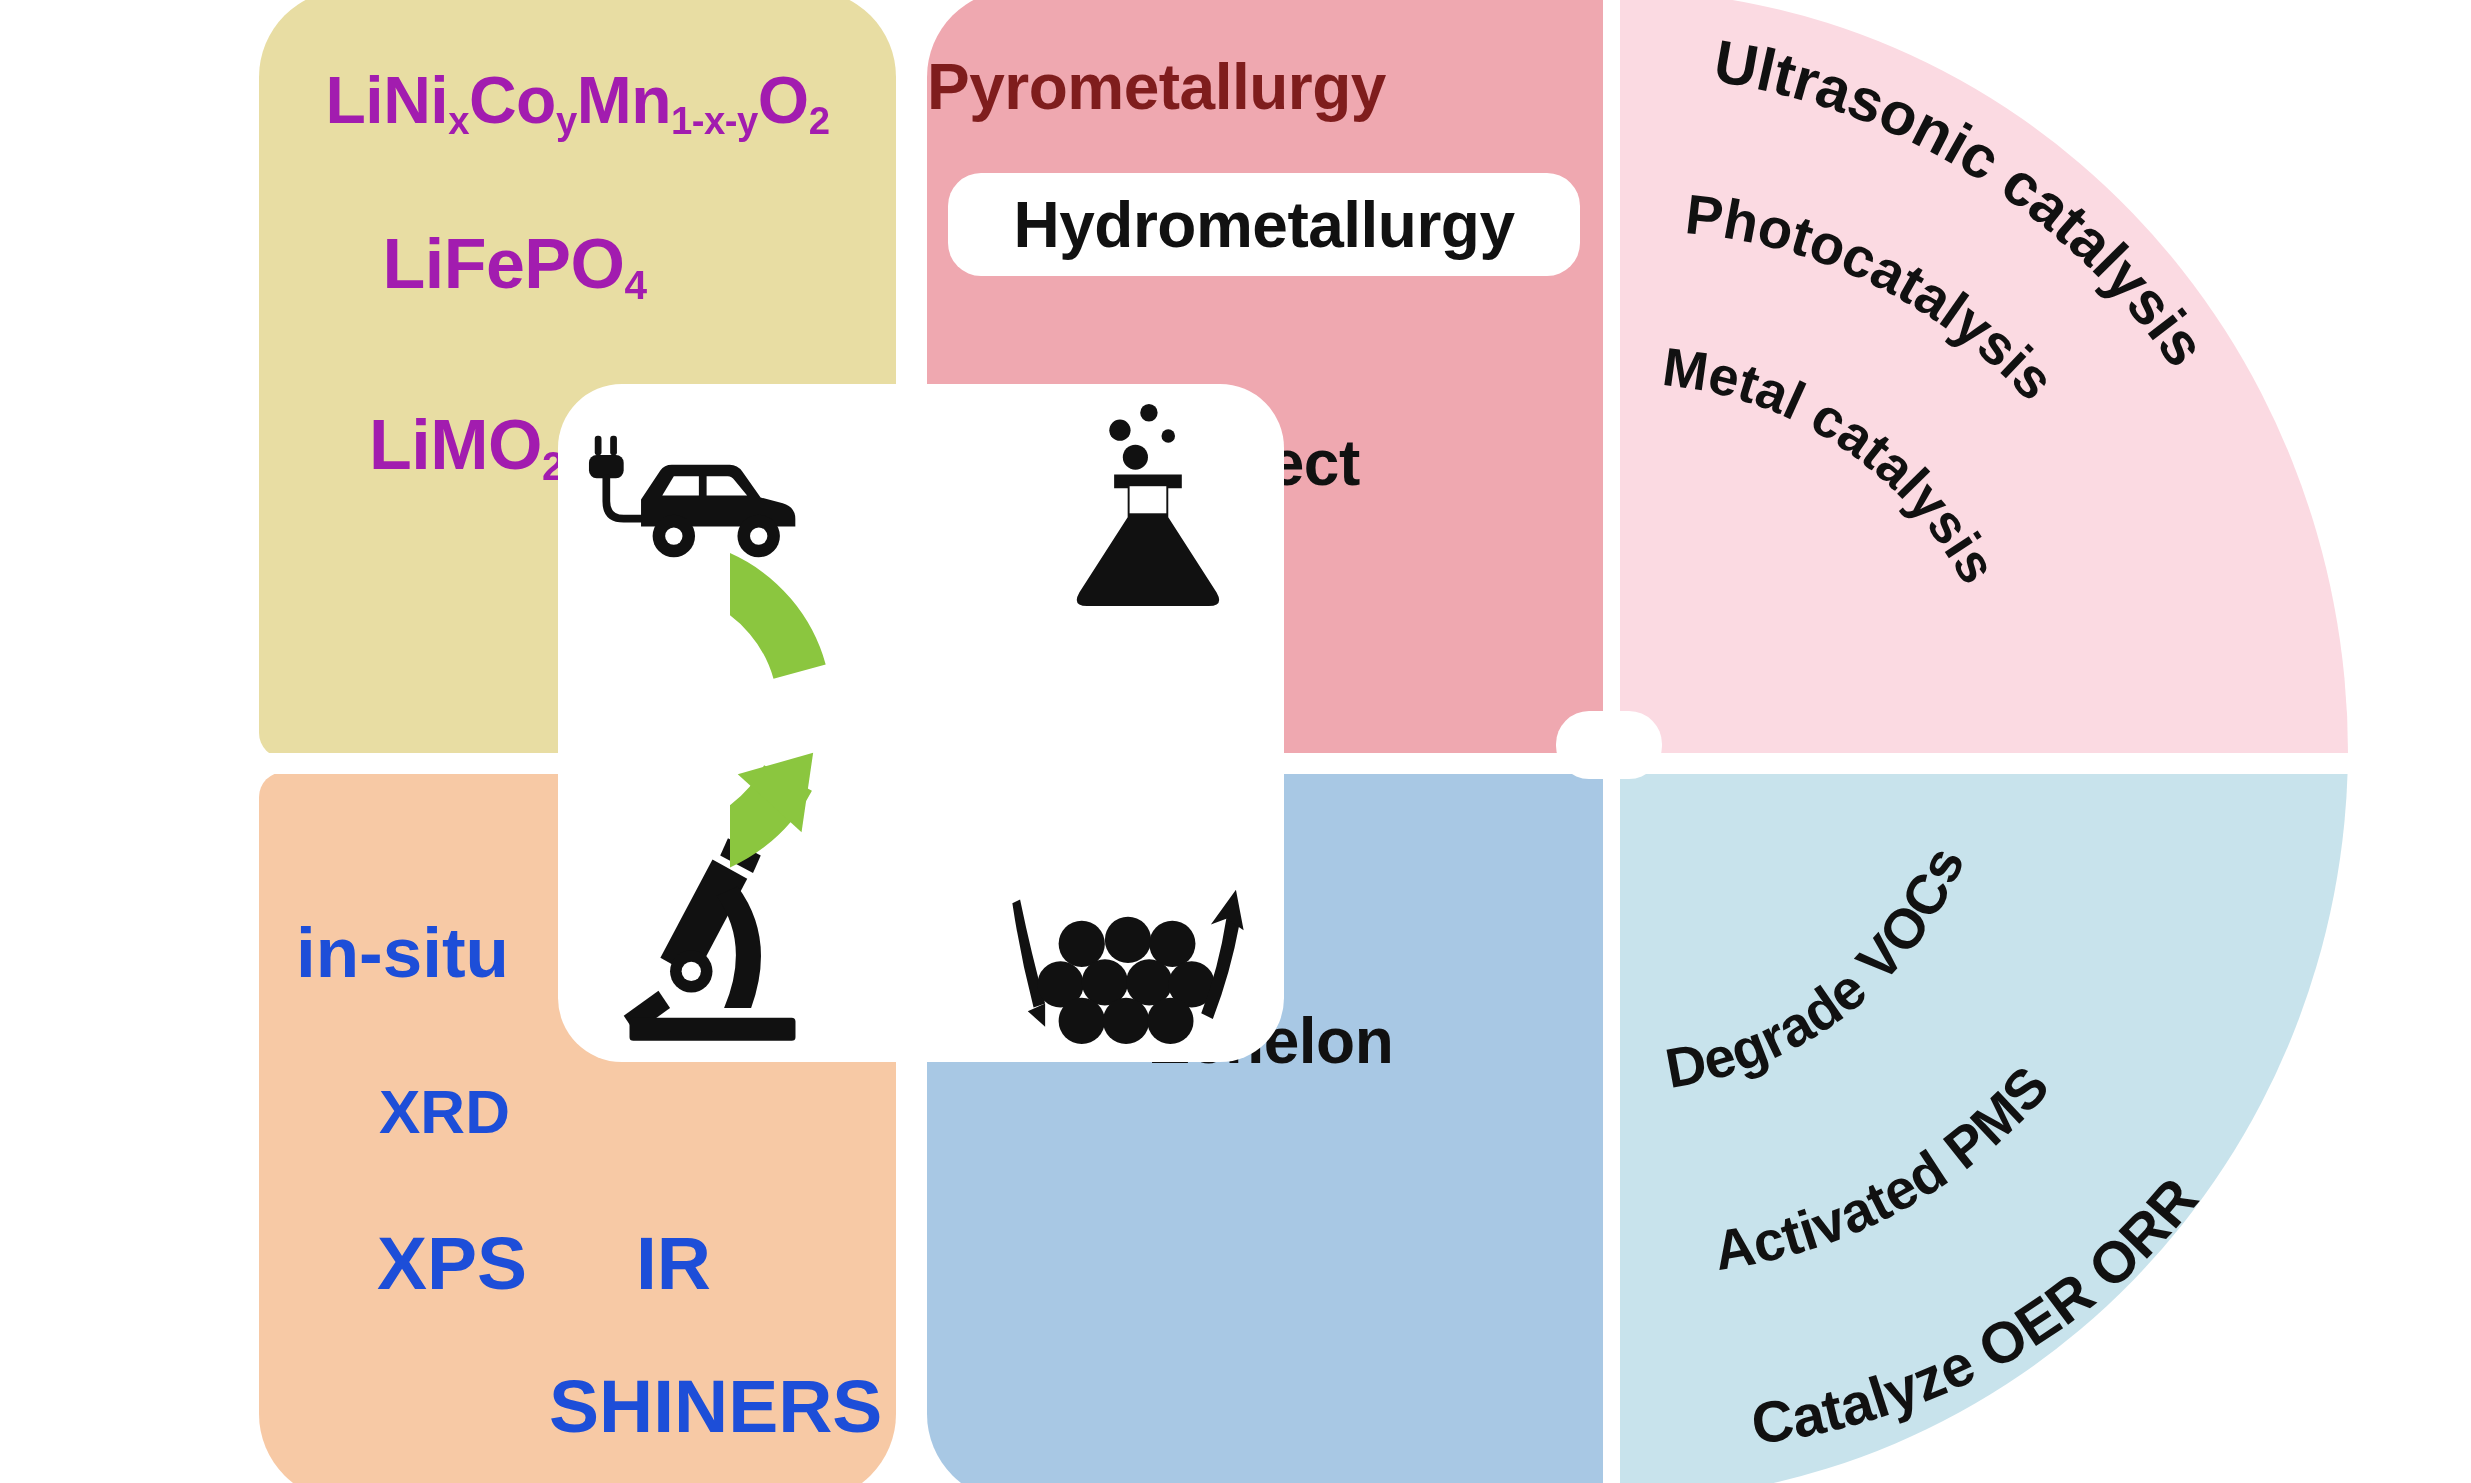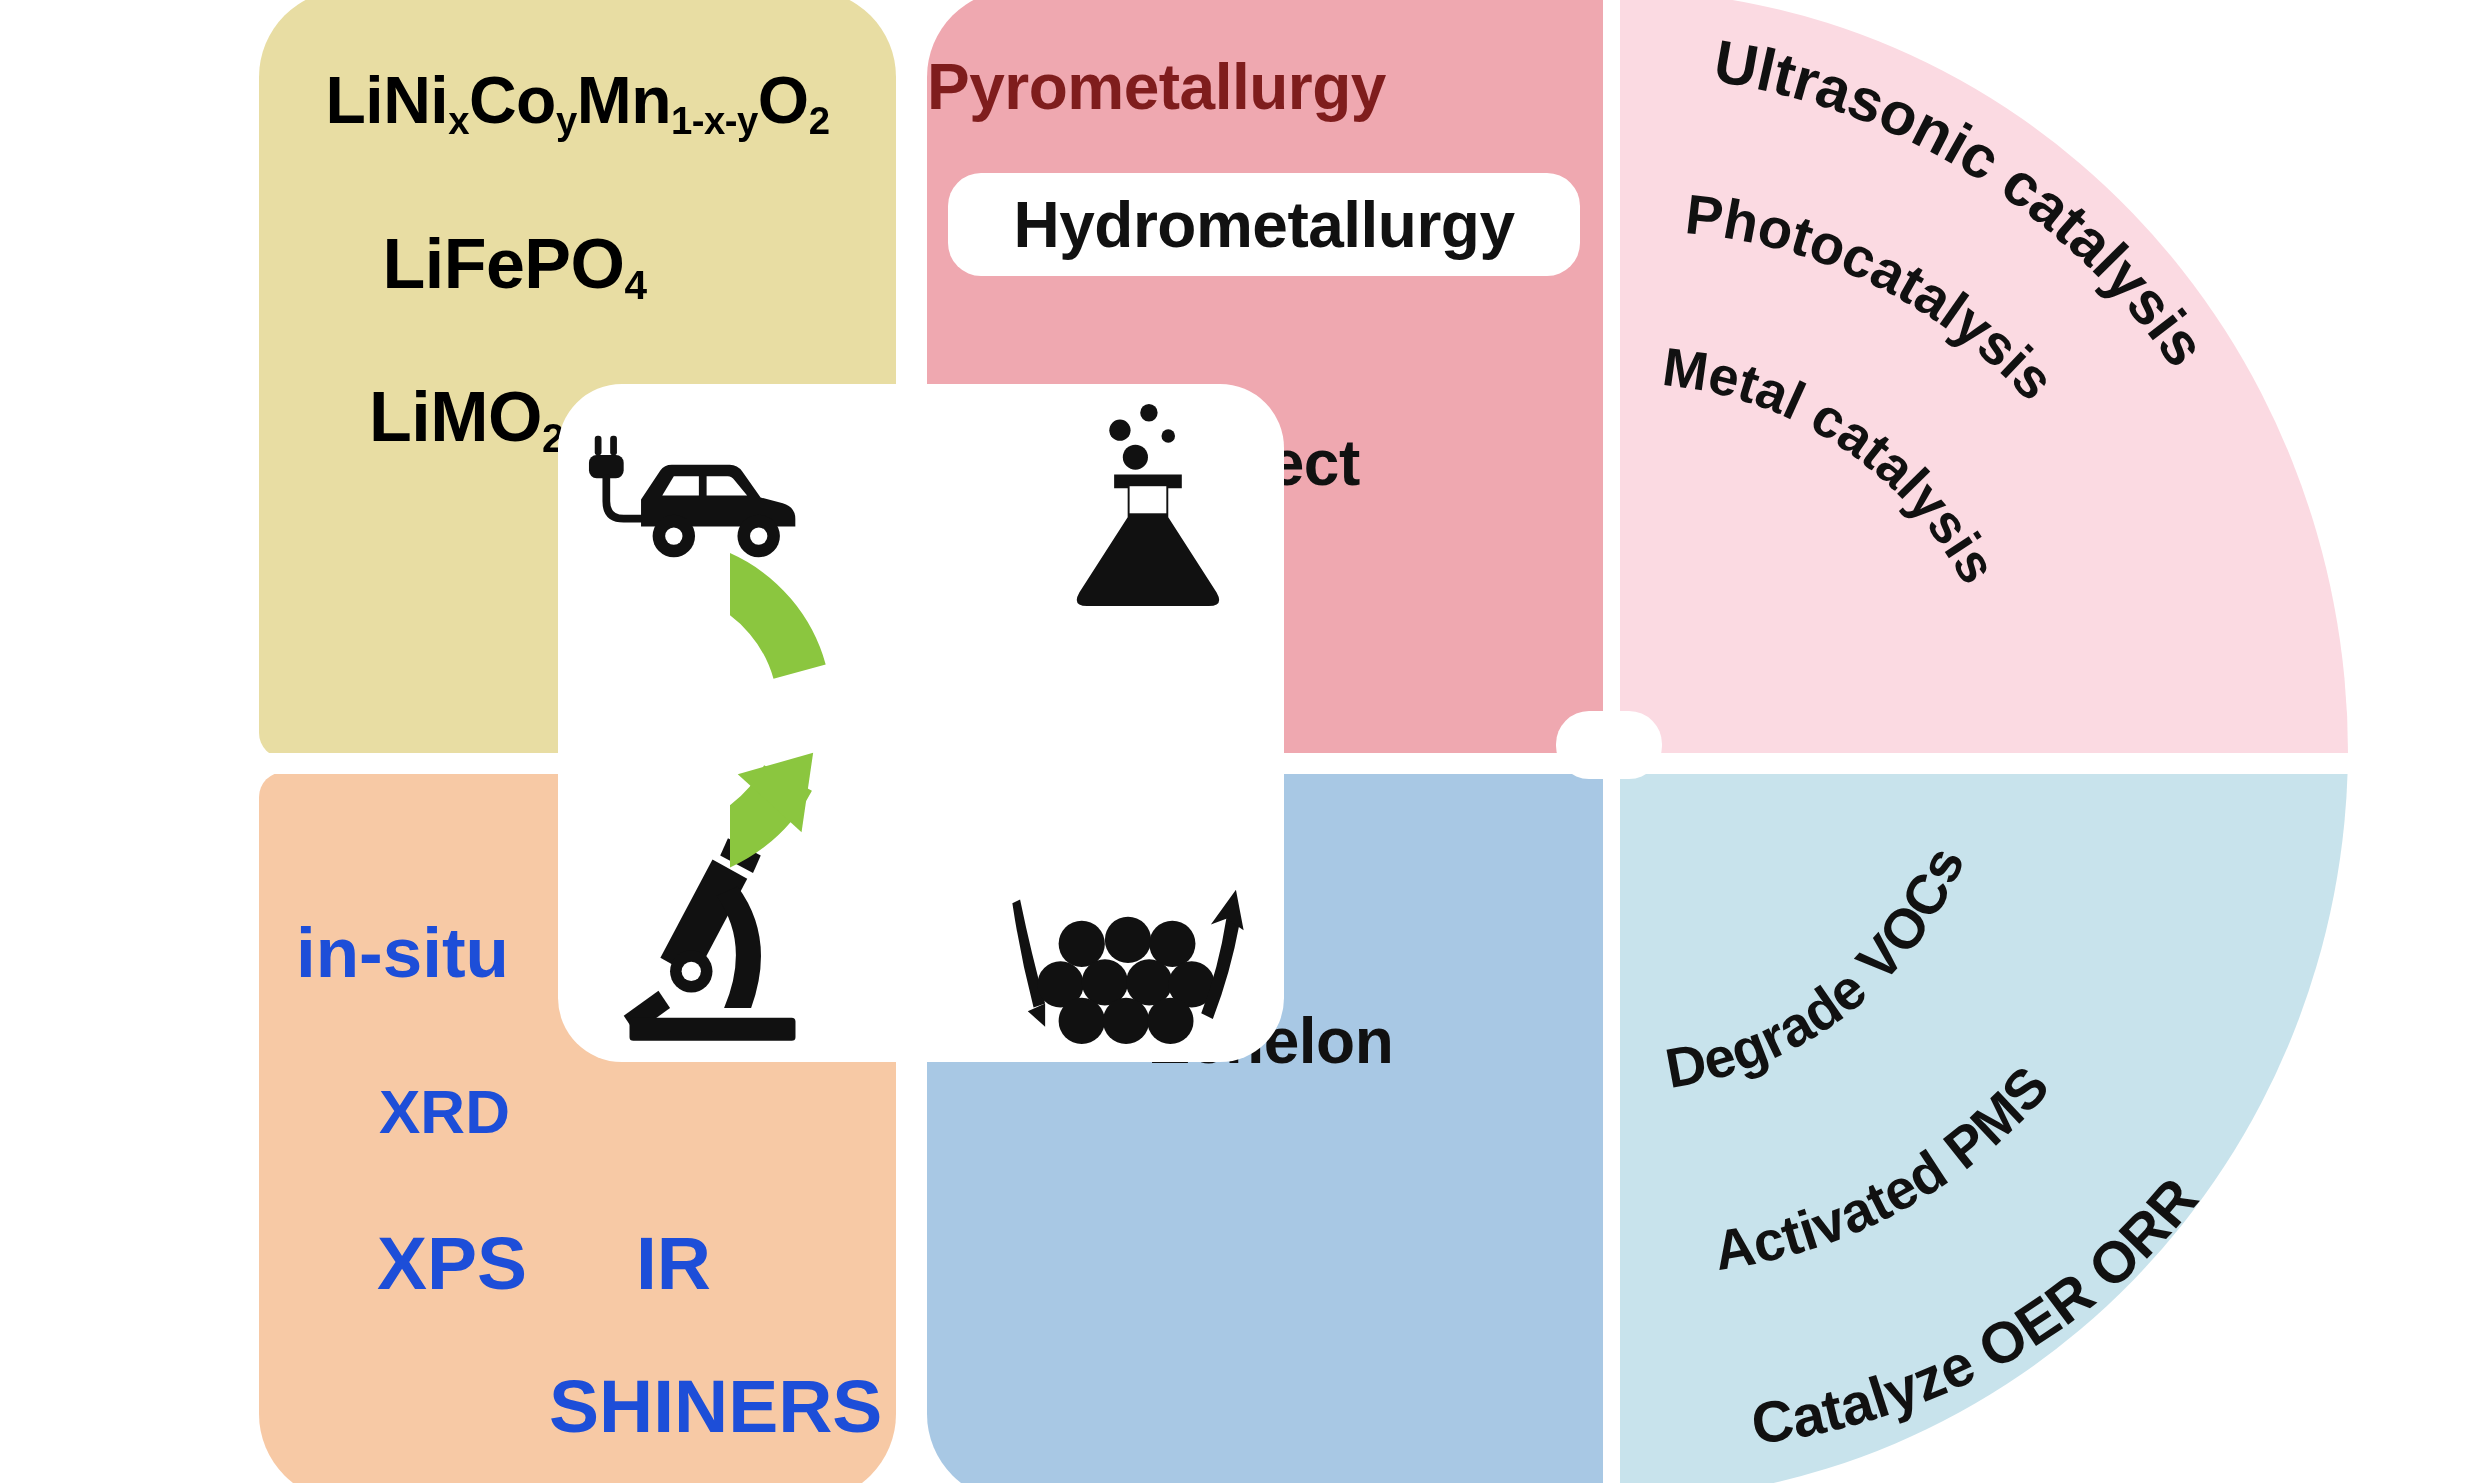--- a/index.html
+++ b/index.html
@@ -25,25 +25,25 @@
     background: #E8DDA3;
     border-radius: 87px 87px 25px 25px;
   }
   #yellow-card .txt-wrap {
     position: absolute; left: 0; top: 0; width: 100%; height: 100%;
     display: flex; flex-direction: column;
     justify-content: flex-start; align-items: center;
     padding-top: 77px; box-sizing: border-box;
   }
   .formula {
-    color: #000000; font-weight: bold; letter-spacing: -0.5px;
+    color: #a21caf; font-weight: bold; letter-spacing: -0.5px;
     line-height: 1; white-space: nowrap;
   }
   .f-nmc { font-size: 66px; margin-bottom: 89px; }
-  .f-lfp { font-size: 70px; margin-bottom: 76px; margin-right: 126px; }
+  .f-lfp { font-size: 70px; margin-bottom: 104px; margin-right: 126px; }
   .f-lmo { font-size: 70px; margin-right: 222px; }
   .formula sub { font-size: 0.58em; vertical-align: -0.28em; font-weight: bold; }
 
   
   #orange-card {
     left: 259px; top: 772px;
     width: 637px; height: 729px;
     background: #F7C9A5;
     border-radius: 25px 25px 87px 87px;
   }

